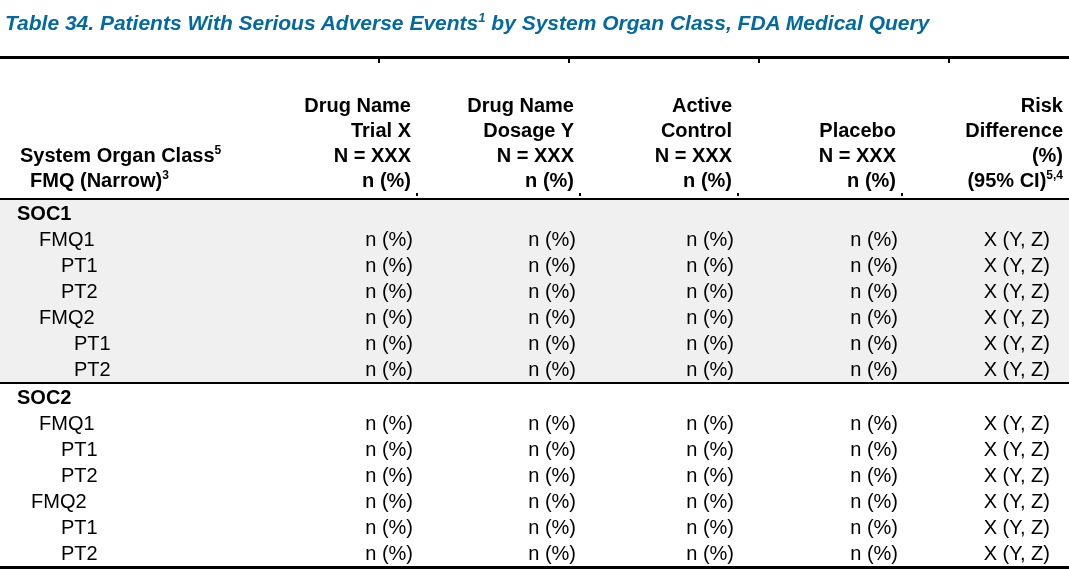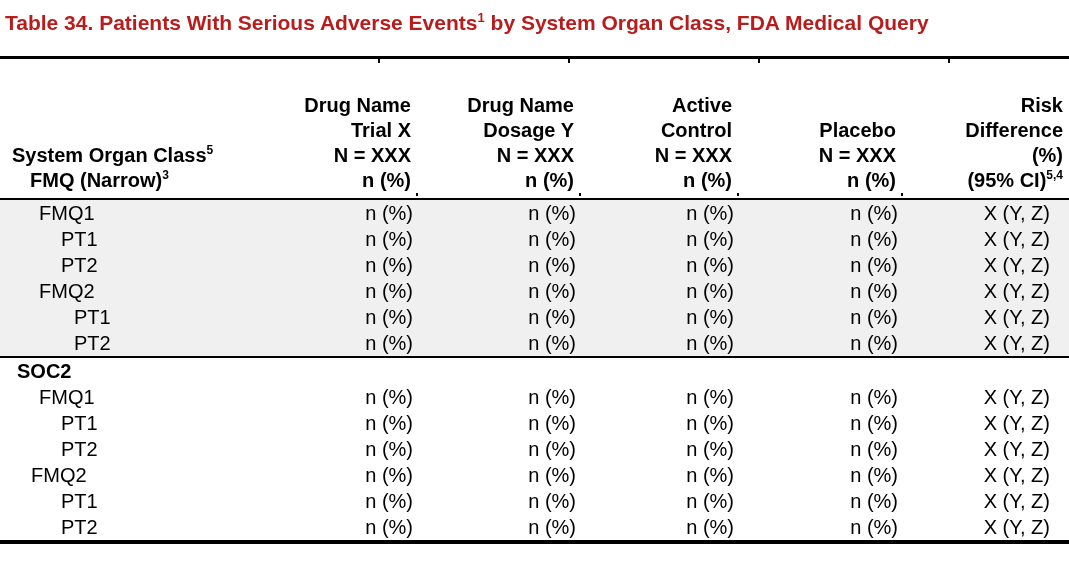--- a/index.html
+++ b/index.html
@@ -5,22 +5,22 @@
   html,body { margin:0; padding:0; background:#ffffff; }
   .page {
     position:relative; width:1069px; height:569px; background:#ffffff;
     font-family:"Liberation Sans","DejaVu Sans",sans-serif; color:#000;
     overflow:hidden;
   }
 
   
   .table-title { position:absolute; top:5px; left:5px; width:1060px; }
   .title-line {
-    font-size:21px; font-weight:bold; 
-    line-height:25px; color:#b91c1c; white-space:nowrap;
+    font-size:21px; font-weight:bold; font-style:italic;
+    line-height:25px; color:#0369a1; white-space:nowrap;
   }
   .title-line sup { font-size:13px; font-weight:bold; }
   .title-rule { position:absolute; top:56px; left:0; width:1069px; height:3px; background:#000; }
   .title-rule .tick { position:absolute; top:3px; width:2px; height:4px; background:#000; }
   .hdr-tick { position:absolute; top:193px; width:2px; height:3px; background:#000; z-index:3; }
 
   
   table.aetbl {
     position:absolute; top:61px; left:0; width:1069px;
     border-collapse:collapse; table-layout:fixed;
@@ -73,21 +73,21 @@
       <col style="width:255px">
       <col style="width:162px">
       <col style="width:163px">
       <col style="width:158px">
       <col style="width:164px">
       <col style="width:167px">
     </colgroup>
     <thead>
       <tr>
         <th class="c1">
-            <div class="hline" style="padding-left: 12px;"><span>System Organ Class</span><sup>5</sup></div>
+            <div class="hline" style="padding-left: 20px;"><span>System Organ Class</span><sup>5</sup></div>
             <div class="hline regular" style="padding-left: 30px; font-weight: bold;"><span>FMQ (Narrow)</span><sup>3</sup></div>
           </th>
         <th class="c2">
             <div class="hline"><span>Drug Name</span></div>
             <div class="hline"><span>Trial X</span></div>
             <div class="hline"><span>N = XXX</span></div>
             <div class="hline"><span>n (%)</span></div>
           </th>
         <th class="c3">
             <div class="hline"><span>Drug Name</span></div>
@@ -108,20 +108,28 @@
           </th>
         <th class="c6">
             <div class="hline"><span>Risk</span></div>
             <div class="hline"><span>Difference</span></div>
             <div class="hline"><span>(%)</span></div>
             <div class="hline"><span>(95% CI)</span><sup>5,4</sup></div>
           </th>
       </tr>
     </thead>
     <tbody id="tbl-body">
+        <tr class="shaded ">
+          <td class="lbl c1 bold" style="padding-left: 17px;">SOC1</td>
+          <td class="val c2"></td>
+          <td class="val c3"></td>
+          <td class="val c4"></td>
+          <td class="val c5"></td>
+          <td class="val c6"></td>
+        </tr>
         <tr class="shaded ">
           <td class="lbl c1" style="padding-left: 39px;">FMQ1</td>
           <td class="val c2">n (%)</td>
           <td class="val c3">n (%)</td>
           <td class="val c4">n (%)</td>
           <td class="val c5">n (%)</td>
           <td class="val c6">X (Y, Z)</td>
         </tr>
         <tr class="shaded ">
           <td class="lbl c1" style="padding-left: 61px;">PT1</td>

